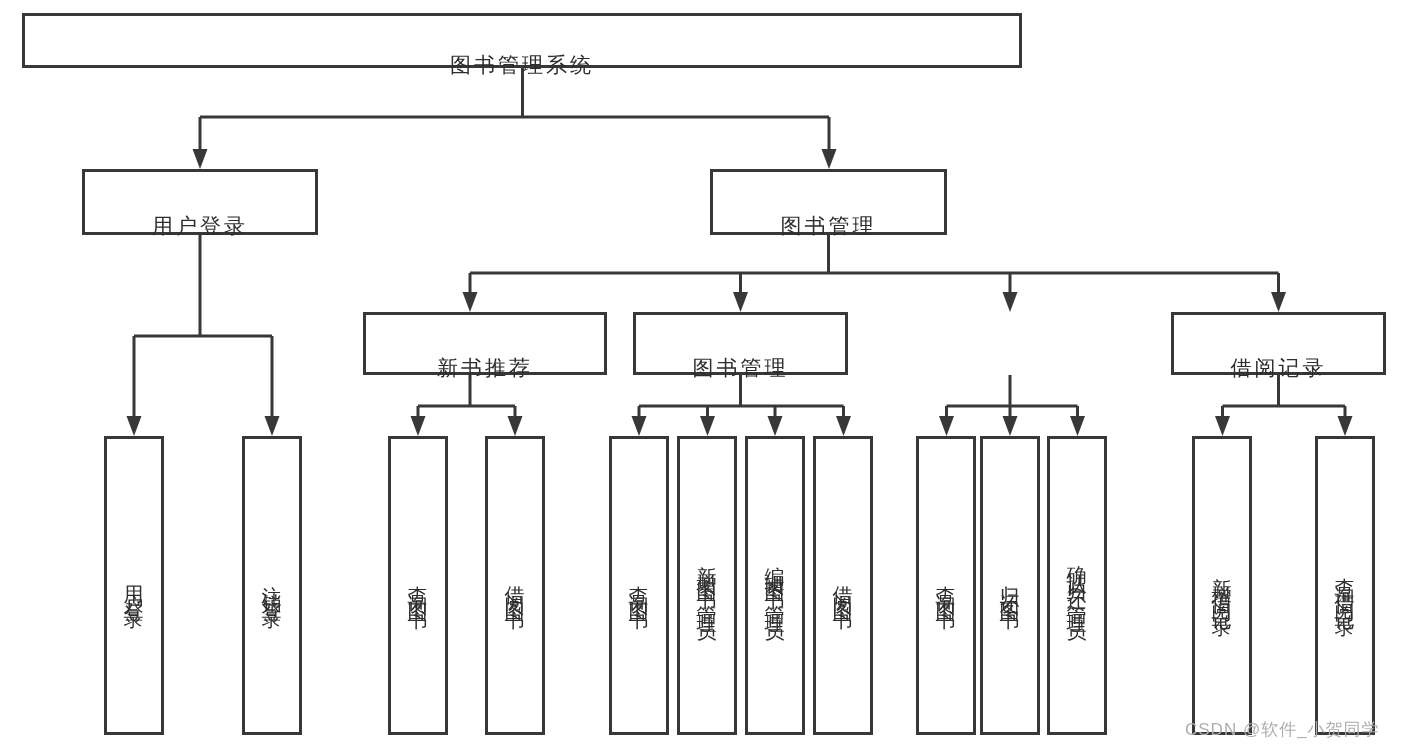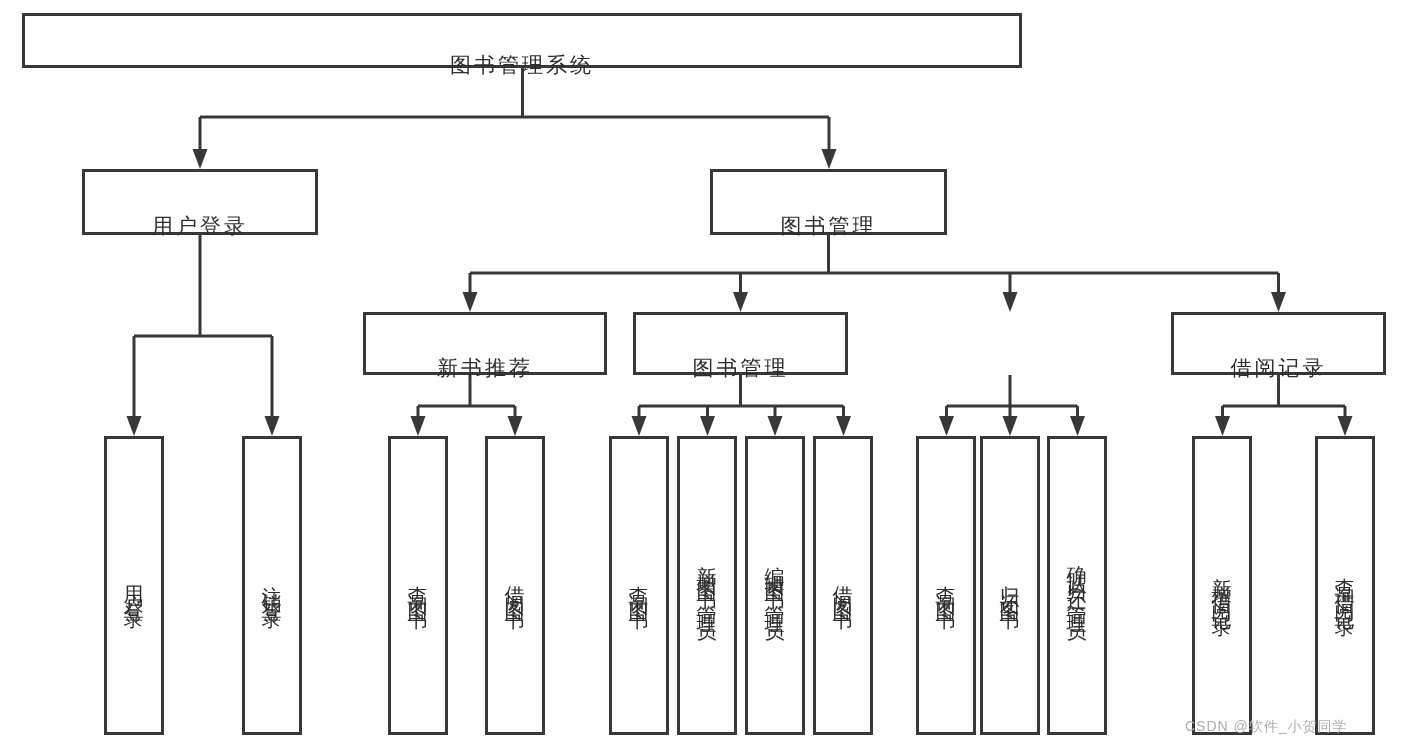--- a/index.html
+++ b/index.html
@@ -48,21 +48,21 @@
     text-orientation: mixed;
     font-size: 20px;
     letter-spacing: 8px;
     line-height: 1;
   }
   #watermark {
     position: absolute;
     left: 1185px;
     top: 718px;
     z-index: 10;
-    font-size: 14px;
+    font-size: 17px;
     color: #aeaeae;
     letter-spacing: 1px;
     white-space: nowrap;
   }
 </style>
 </head>
 <body>
 
 <div id="canvas">
 

